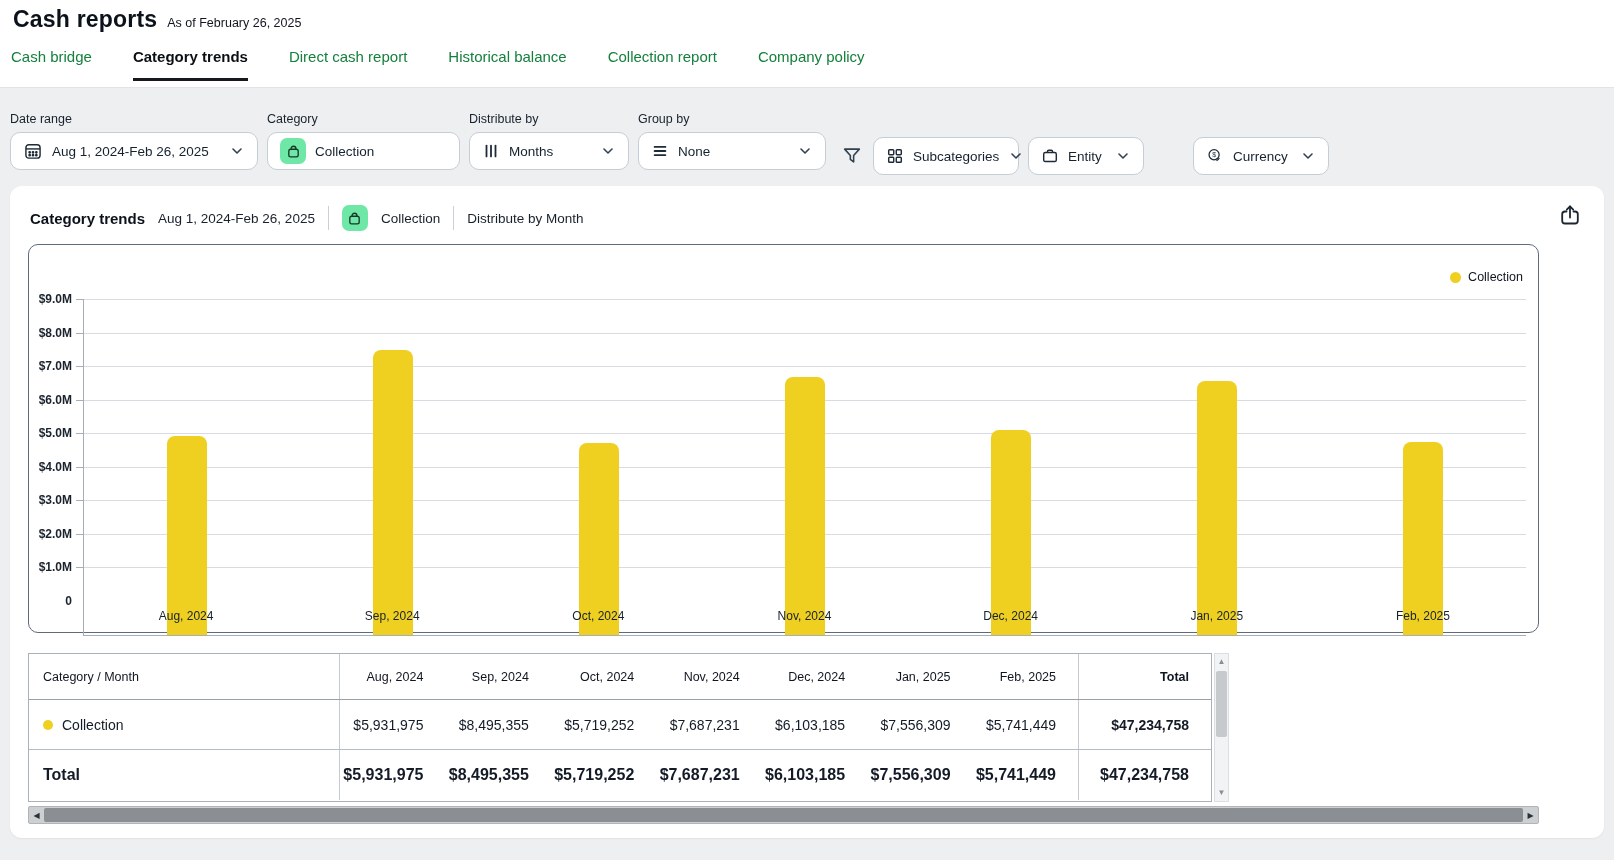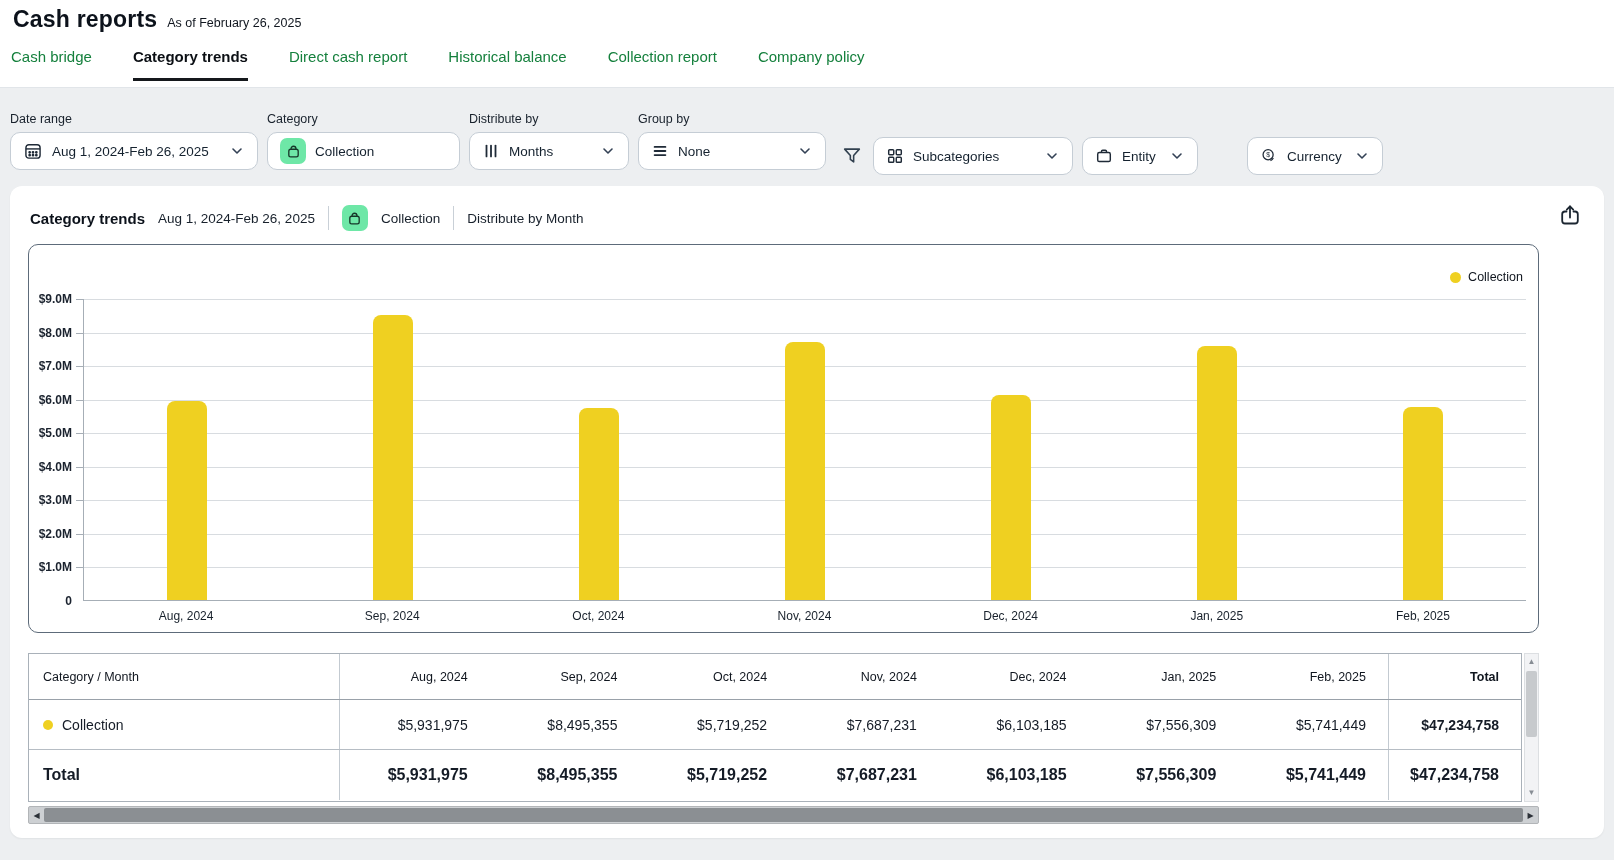--- a/index.html
+++ b/index.html
@@ -28,49 +28,49 @@
     height:38px; background:#fff; border:1px solid #c5cdd5; border-radius:10px;
     display:flex; align-items:center; gap:9px; padding:0 12px; font-size:13.5px;
     font-weight:500; color:#15222f; cursor:pointer;
   }
   .control .chev { margin-left:auto; }
   .no-label { margin-top:25px; }
   .funnel-wrap { margin:25px 10px 0 6px; height:38px; display:flex; align-items:center; cursor:pointer; }
   .badge-green { width:26px; height:26px; border-radius:7px; display:flex; align-items:center; justify-content:center; }
 
   .w-date{width:248px;} .w-cat{width:193px;} .w-dist{width:160px;} .w-grp{width:188px;}
-  .w-sub{width:200px;} .w-ent{width:116px;} .w-cur{width:136px;margin-left:40px;}
+  .w-sub{width:146px;} .w-ent{width:116px;} .w-cur{width:136px;margin-left:40px;}
 
   
   .panel { position:absolute; top:186px; left:10px; width:1594px; height:652px; background:#fff; border-radius:12px; box-shadow:0 1px 2px rgba(20,30,40,.06); }
   .panel-head { position:absolute; top:19px; left:20px; display:flex; align-items:center; gap:13px; }
   .ph-title { font-size:15px; font-weight:700; color:#0c121b; }
   .ph-range { font-size:13.5px; color:#18212c; }
   .ph-sep { width:1px; height:24px; background:#c9d0d7; }
   .ph-cat { font-size:13.5px; color:#18212c; }
   .ph-dist { font-size:13.5px; color:#18212c; }
   .export-btn { position:absolute; top:15px; right:20px; width:28px; height:28px; display:flex; align-items:center; justify-content:center; cursor:pointer; }
 
   
   .chart-box { position:absolute; top:58px; left:18px; width:1511px; height:389px; border:1px solid #5d6b7a; border-radius:10px; background:#fff; }
   .legend { position:absolute; top:25px; right:15px; display:flex; align-items:center; gap:7px; font-size:12.5px; color:#10161f; }
   .legend-dot { width:11px; height:11px; border-radius:50%; }
-  .plot { position:absolute; left:54px; right:12px; top:54px; height:302px; border-left:1px solid #a6aeb6; border-bottom:1px solid #a6aeb6; }
+  .plot { position:absolute; left:54px; right:12px; top:54px; height:337px; border-left:1px solid #a6aeb6; border-bottom:1px solid #a6aeb6; }
   .gline { position:absolute; left:0; right:0; height:1px; background:#d8dce0; }
   .ytick { position:absolute; left:-8px; width:8px; height:1px; background:#a6aeb6; }
   .ylab { position:absolute; right:calc(100% + 12px); transform:translateY(-50%); font-size:12px; font-weight:700; color:#1a222e; white-space:nowrap; }
   .bars { position:absolute; left:0; right:0; top:0; bottom:0; display:flex; align-items:flex-end; }
   .bar-col { flex:1; display:flex; justify-content:center; align-items:flex-end; height:100%; }
   .bar { width:40px; border-radius:8px 8px 0 0; }
   .xlabels { position:absolute; left:54px; right:12px; top:364px; display:flex; }
   .xlab { flex:1; text-align:center; font-size:12px; color:#18212c; }
 
   
   .table-zone { position:absolute; top:467px; left:18px; display:flex; gap:2px; }
-  .cash-table { width:1494px; border:1.5px solid #a9b1b9; background:#fff; }
+  .cash-table { width:1184px; border:1.5px solid #a9b1b9; background:#fff; }
   .trow { display:grid; grid-template-columns:311px repeat(7, 1fr) 133px; align-items:stretch; }
   .trow.head { height:46px; border-bottom:1px solid #99a1a9; font-size:12.5px; color:#10161f; }
   .trow.body { height:50px; border-bottom:1px solid #b6bdc4; font-size:14px; }
   .trow.total-row { height:50px; border-bottom:none; font-weight:700; }
   .cell { display:flex; align-items:center; justify-content:flex-end; padding-right:22px; }
   .cell.first { justify-content:flex-start; padding-left:14px; border-right:1px solid #c3cad1; gap:9px; }
   .cell.last { border-left:1px solid #c3cad1; font-weight:700; }
   .row-dot { width:10px; height:10px; border-radius:50%; flex:0 0 auto; }
 
   

